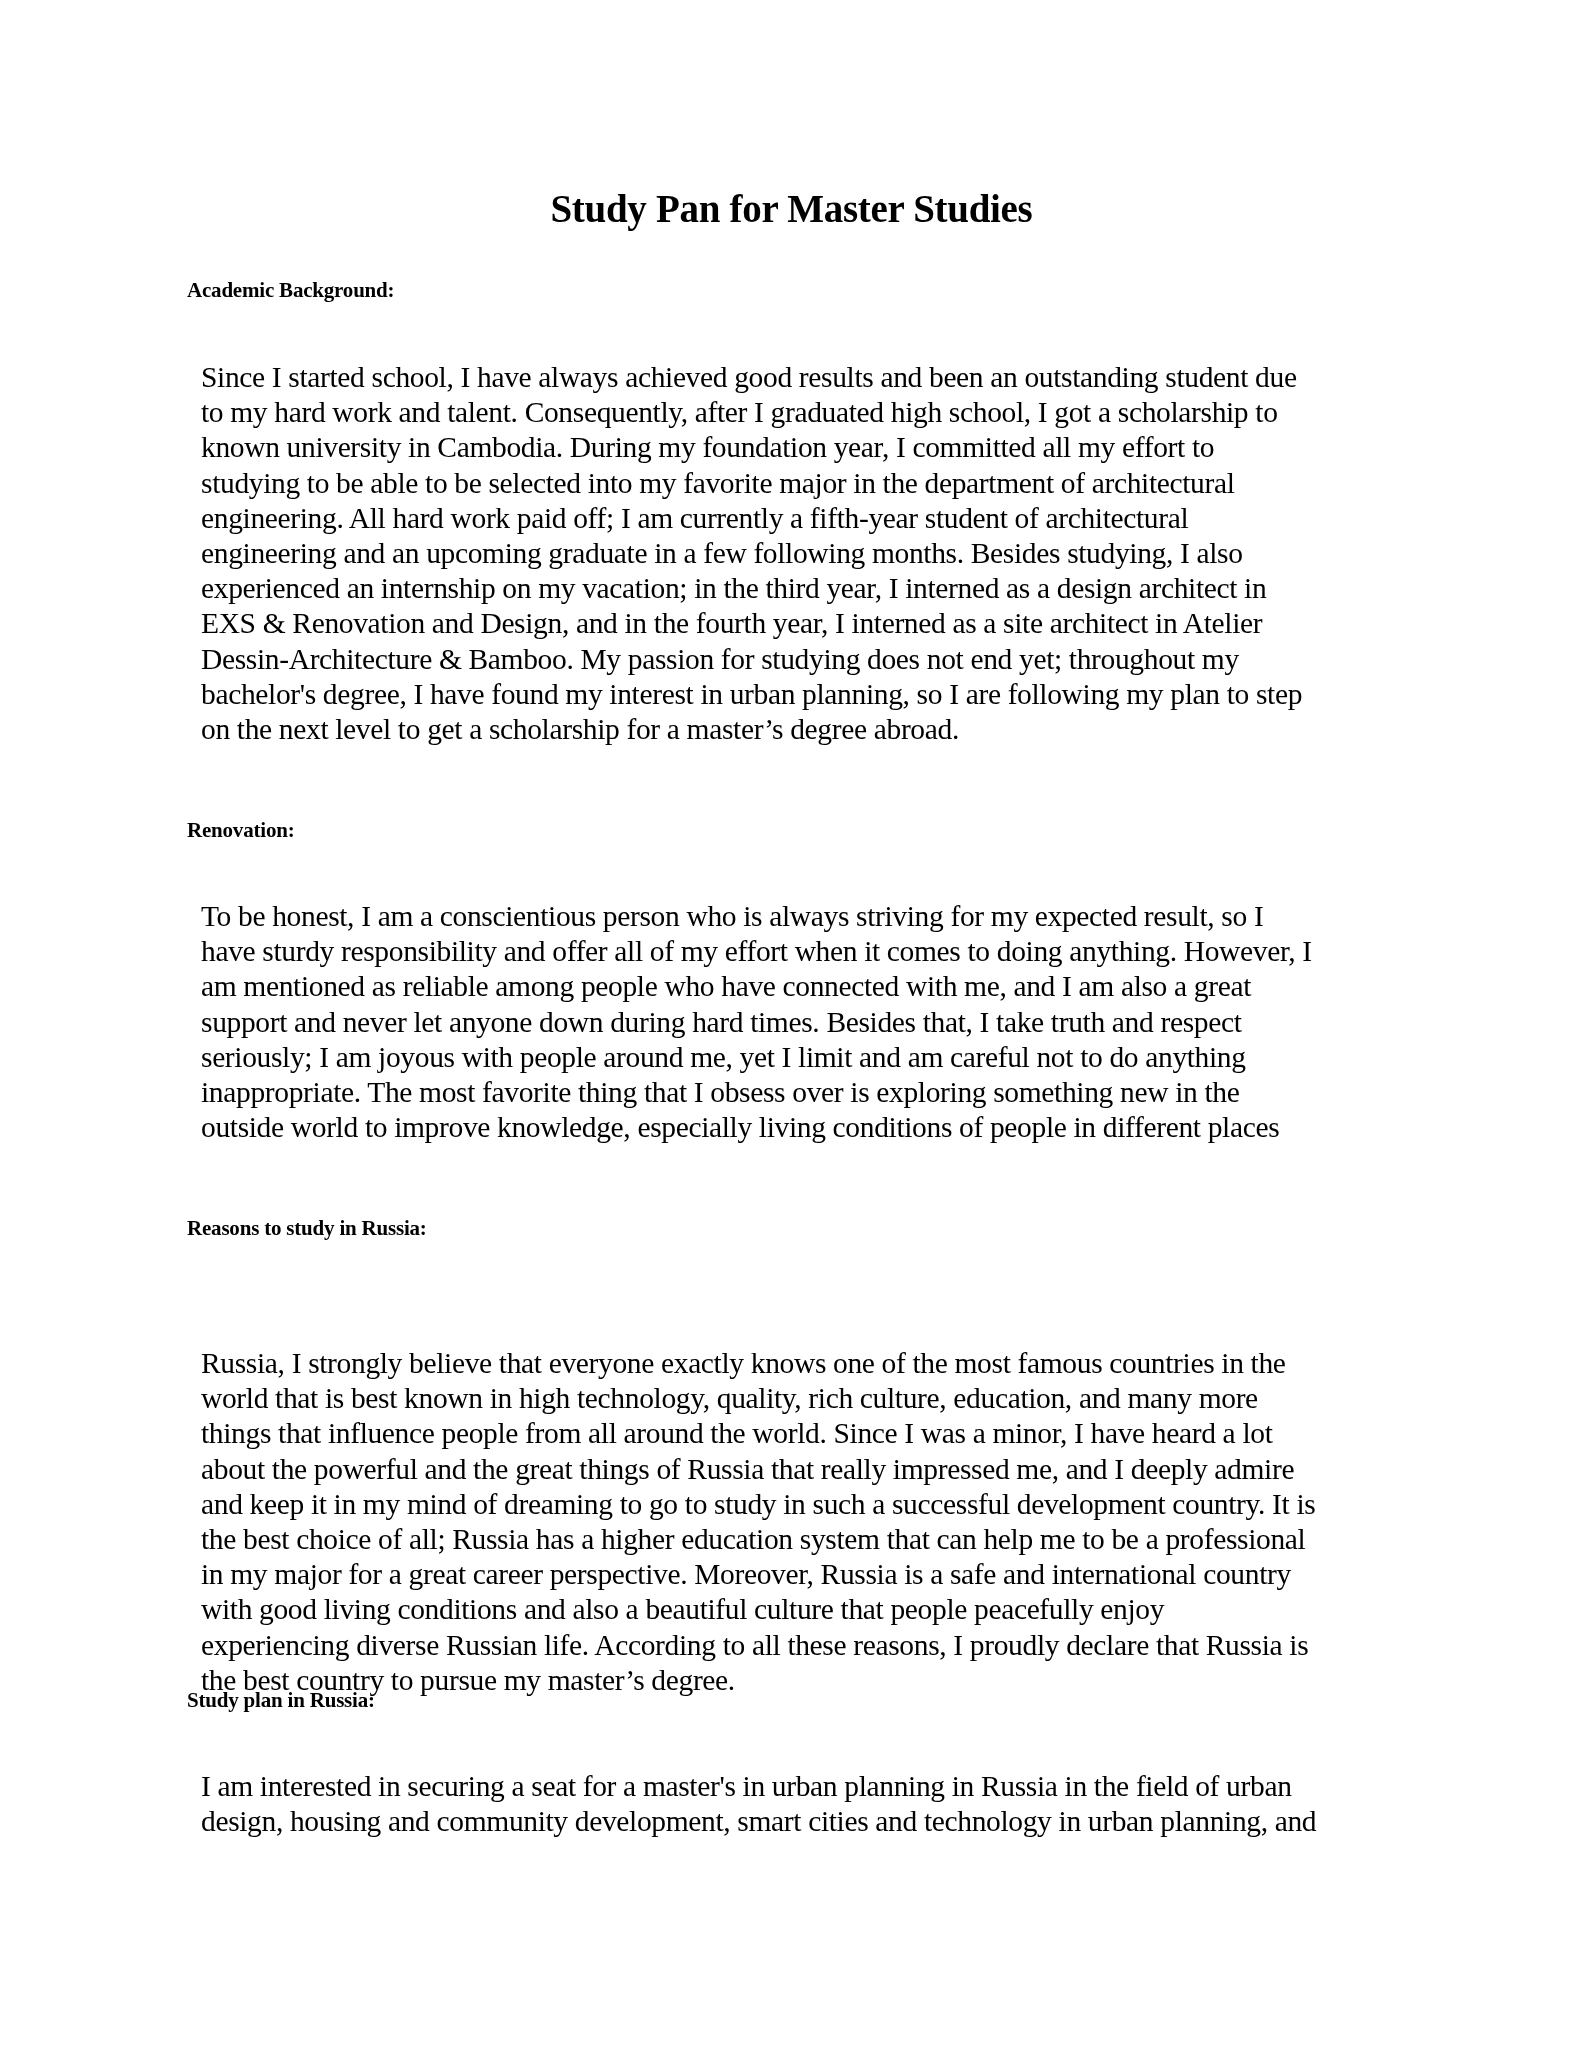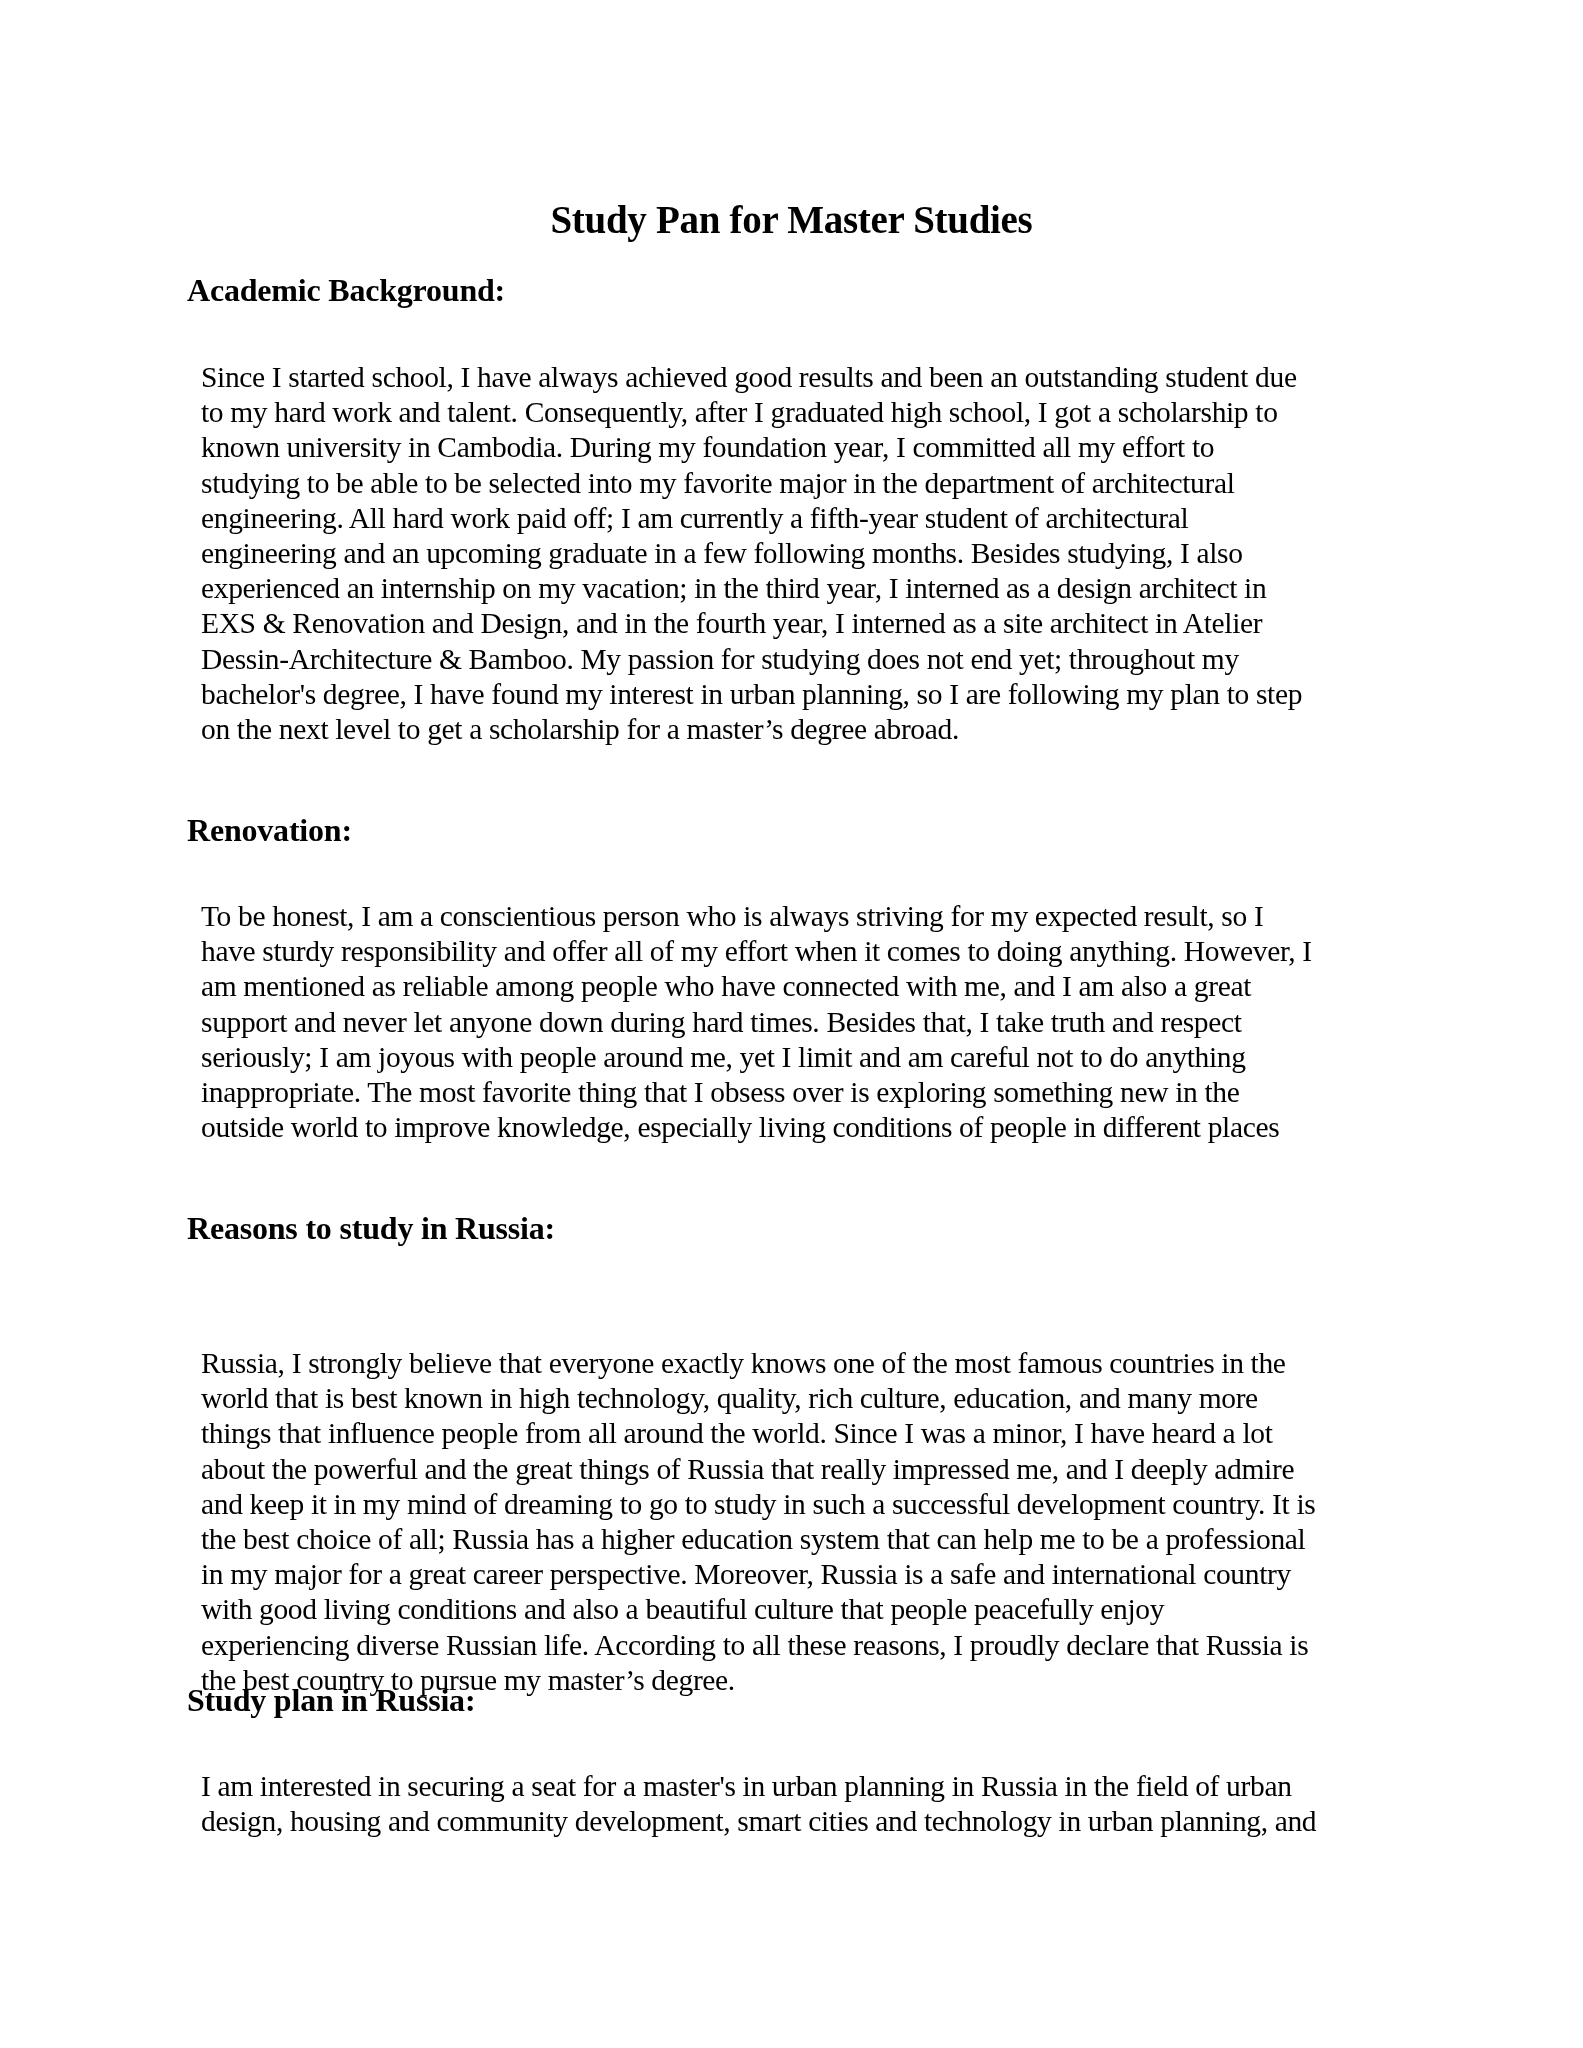--- a/index.html
+++ b/index.html
@@ -20,33 +20,33 @@
       left: 0;
       top: 0;
       width: 1583px;
       height: 2048px;
       background: #ffffff;
     }
     .title {
       position: absolute;
       left: 0;
       width: 1583px;
-      top: 197px;
+      top: 186px;
       text-align: center;
       font-weight: bold;
       font-size: 39px;
       line-height: 46px;
       margin: 0;
       letter-spacing: -0.3px;
     }
     .section-heading {
       position: absolute;
       left: 187px;
       font-weight: bold;
-      font-size: 32px;
+      font-size: 21px;
       line-height: 40px;
       margin: 0;
       letter-spacing: -0.2px;
     }
     .para {
       position: absolute;
       left: 187px;
       width: 1230px;
       margin: 14px;
       font-size: 29.5px;

